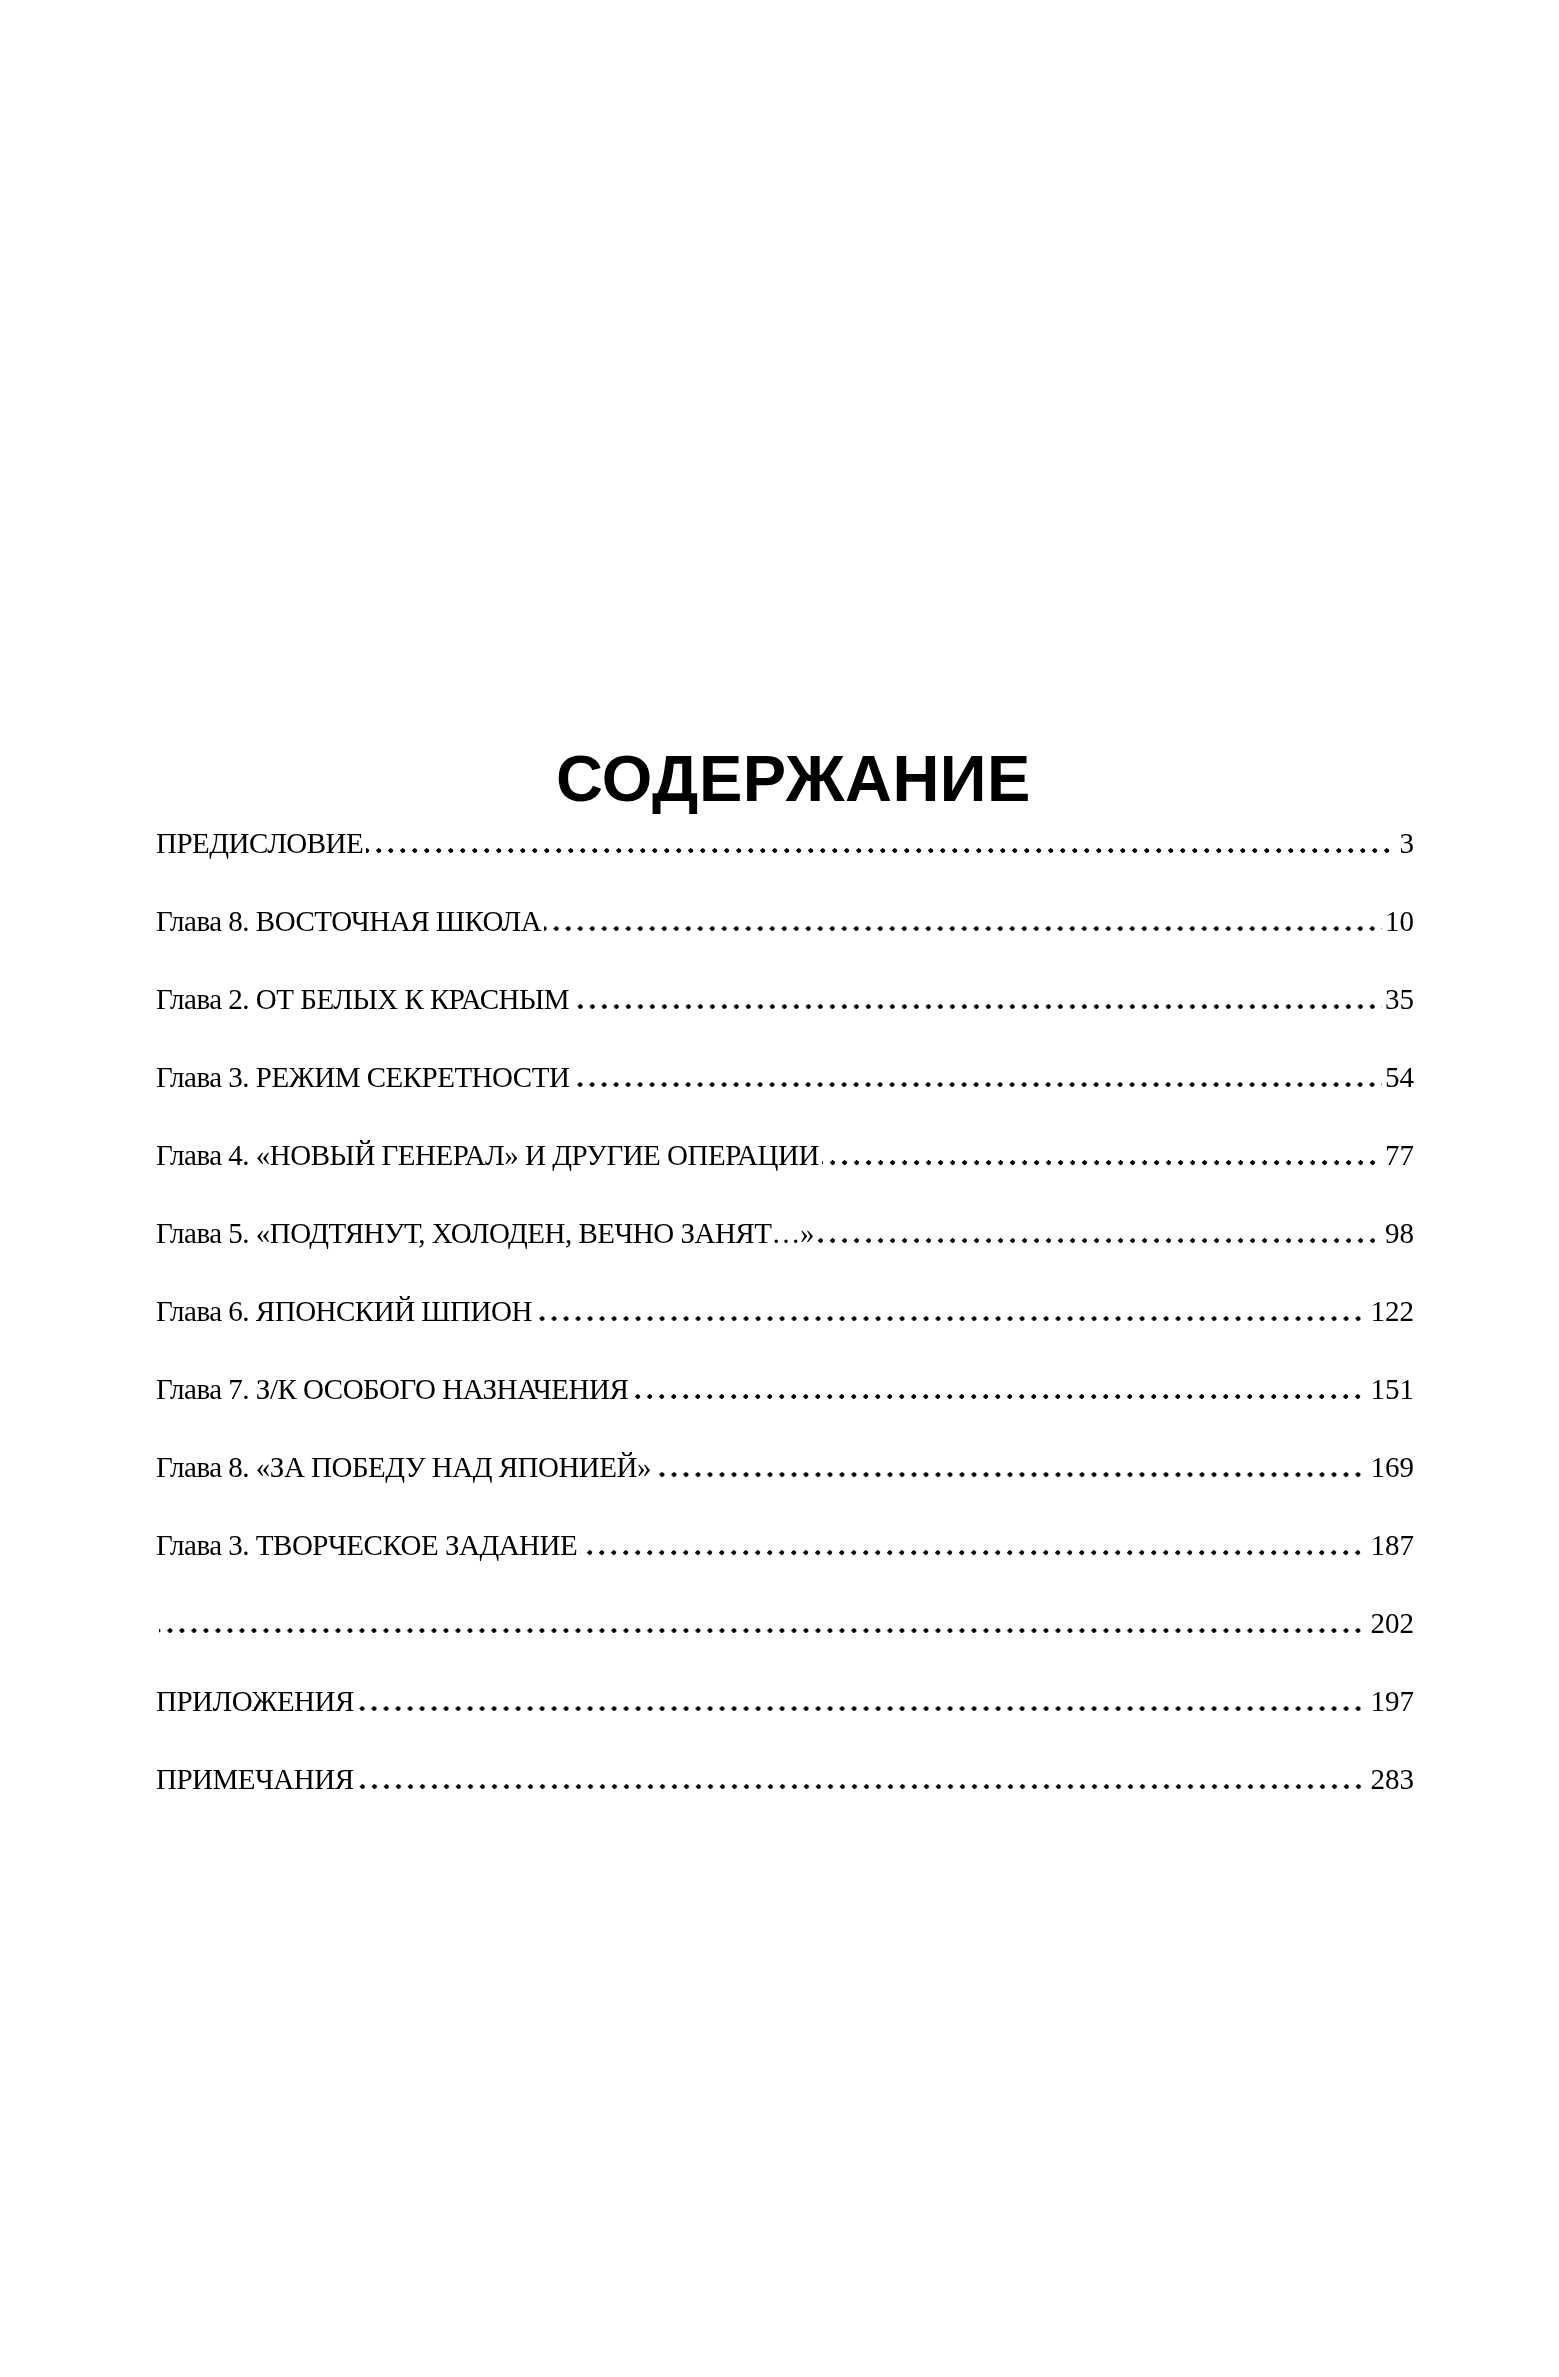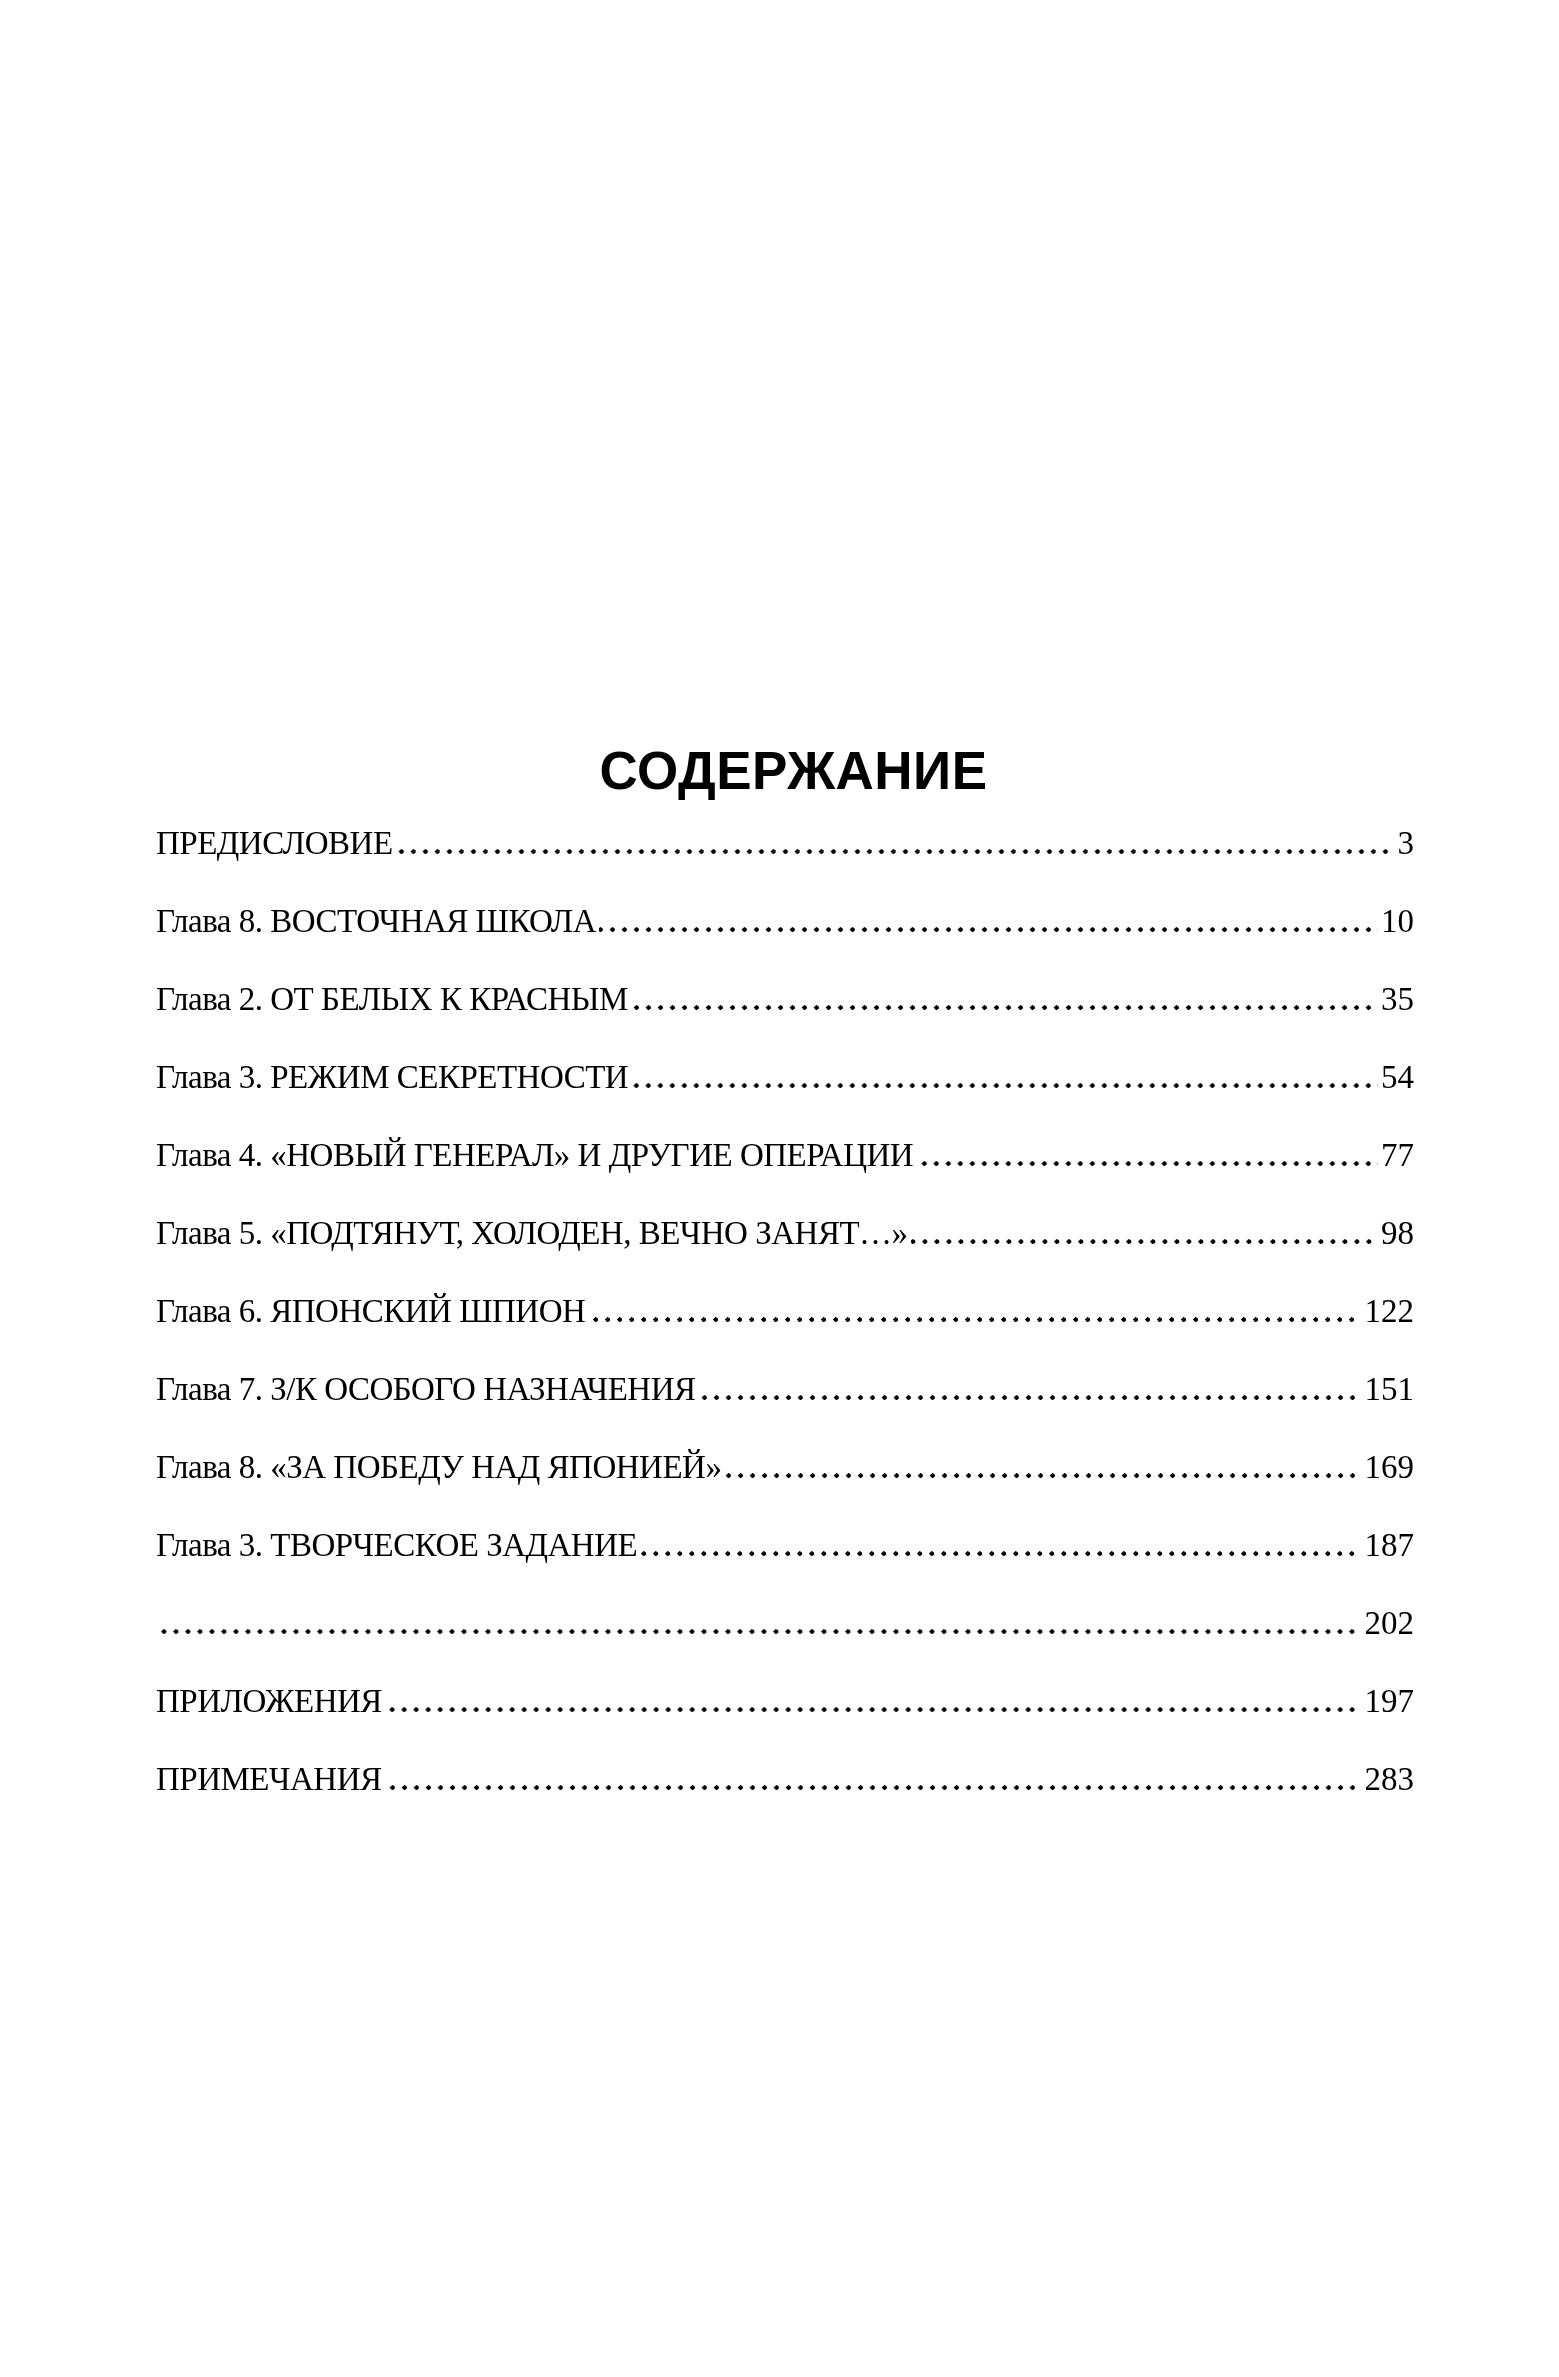--- a/index.html
+++ b/index.html
@@ -22,41 +22,41 @@
     background: #ffffff;
   }
   .toc-title {
     position: absolute;
     left: 0;
     width: 1559px;
     top: 699px;
     text-align: center;
     font-family: "Liberation Sans", "DejaVu Sans", sans-serif;
     font-weight: bold;
-    font-size: 53px;
+    font-size: 65px;
     line-height: 71px;
     letter-spacing: 0.5px;
     padding-left: 28px;
     box-sizing: border-box;
   }
   .toc-list {
     position: absolute;
     left: 156px;
     top: 813px;
     width: 1258px;
     margin: 0;
     padding: 0;
     list-style: none;
   }
   .toc-entry {
     display: flex;
     align-items: baseline;
     height: 78px;
     font-family: "Liberation Serif", "DejaVu Serif", serif;
-    font-size: 33px;
+    font-size: 29px;
     line-height: 61px;
     white-space: nowrap;
   }
   .entry-title {
     flex: 0 0 auto;
     transform-origin: left center;
     letter-spacing: -0.5px;
   }
   .leader {
     flex: 1 1 auto;

